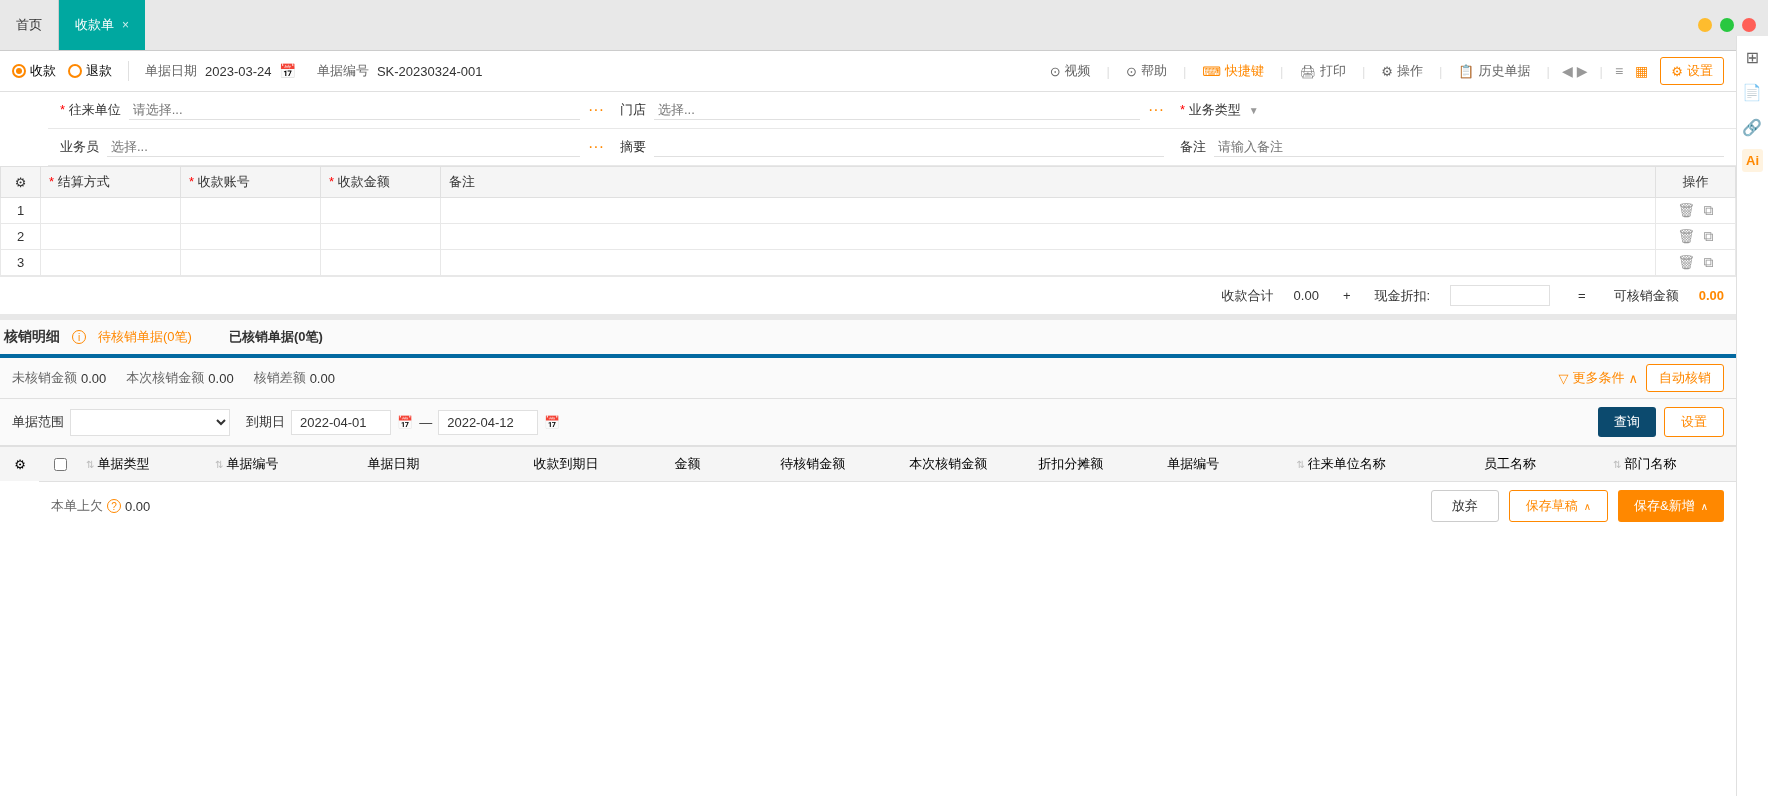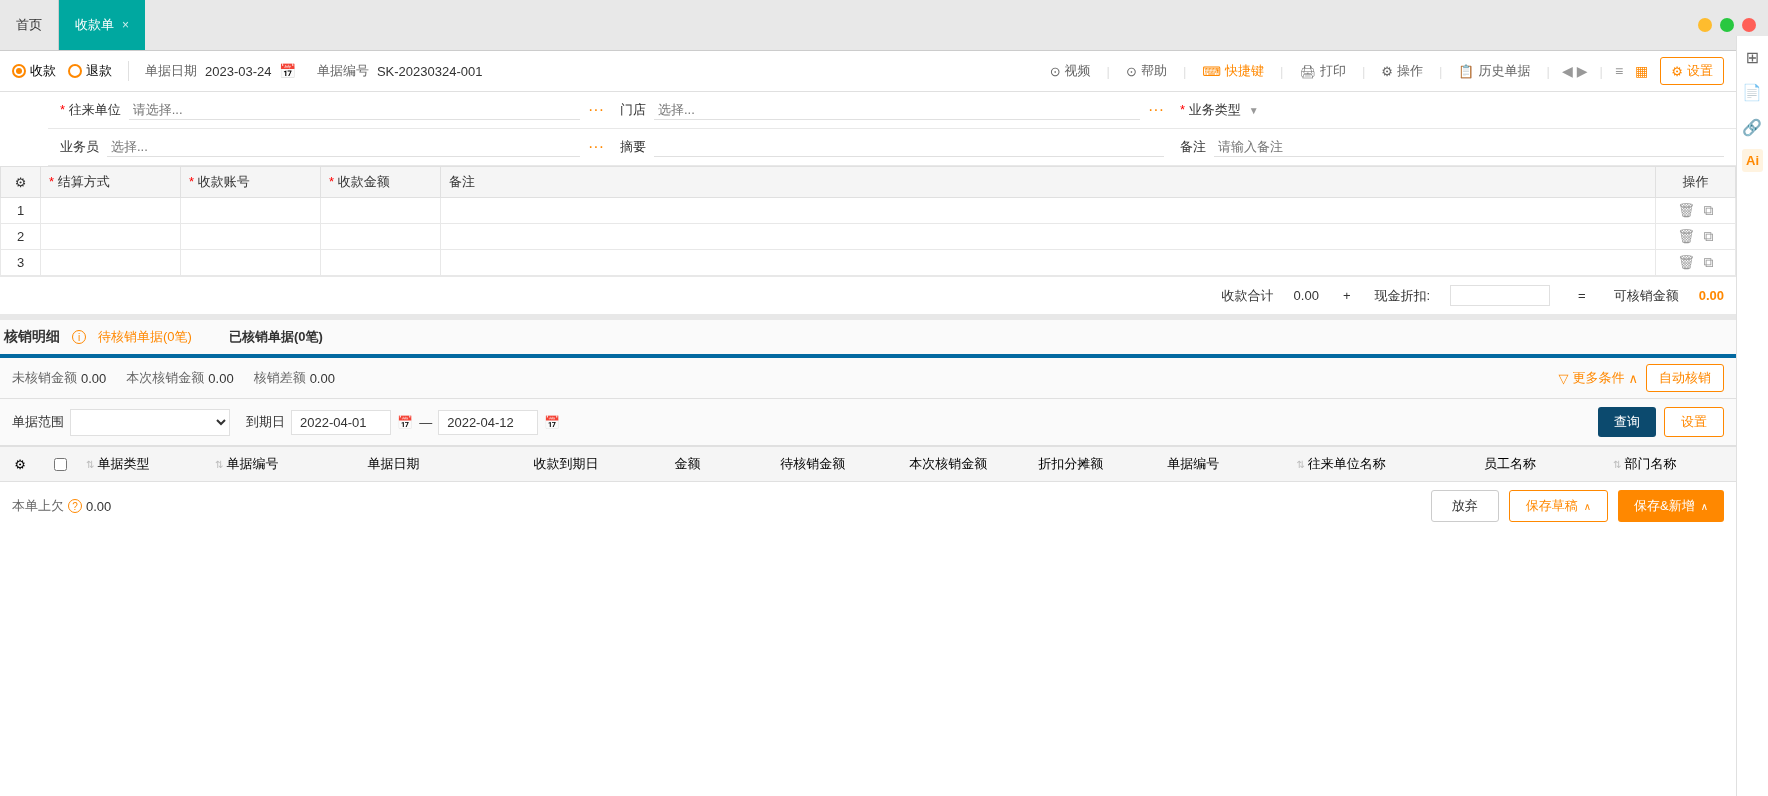--- a/index.html
+++ b/index.html
@@ -143,21 +143,21 @@
     }
     .set-btn {
       background: #fff; border: 1px solid #f80; color: #f80;
       padding: 5px 16px; border-radius: 3px; cursor: pointer;
     }
     .filter-right { margin-left: auto; display: flex; gap: 8px; }
 
     
     .bottom-bar {
       display: flex; align-items: center; padding: 8px 12px;
-      border-top: 1px solid #e0e0e0; background: #fff; gap: 25px;
+      border-top: 1px solid #e0e0e0; background: #fff; gap: 25px; margin-left: 39px;
     }
     .bottom-info { display: flex; align-items: center; gap: 4px; }
     .bottom-label { color: #666; }
     .bottom-value { color: #333; font-weight: 500; }
     .bottom-right { margin-left: auto; display: flex; gap: 10px; }
     .btn-discard {
       background: #fff; border: 1px solid #ccc; color: #333;
       padding: 6px 20px; border-radius: 3px; cursor: pointer;
     }
     .btn-draft {

